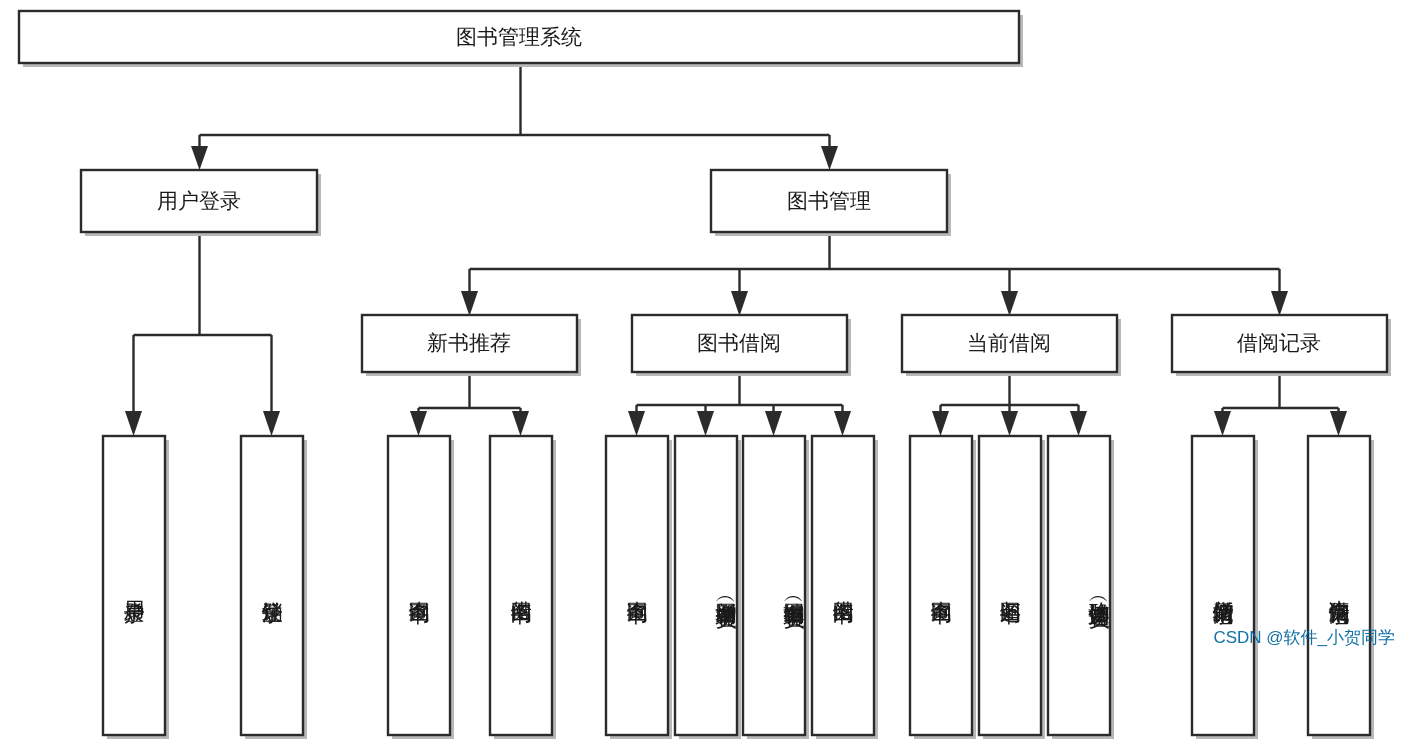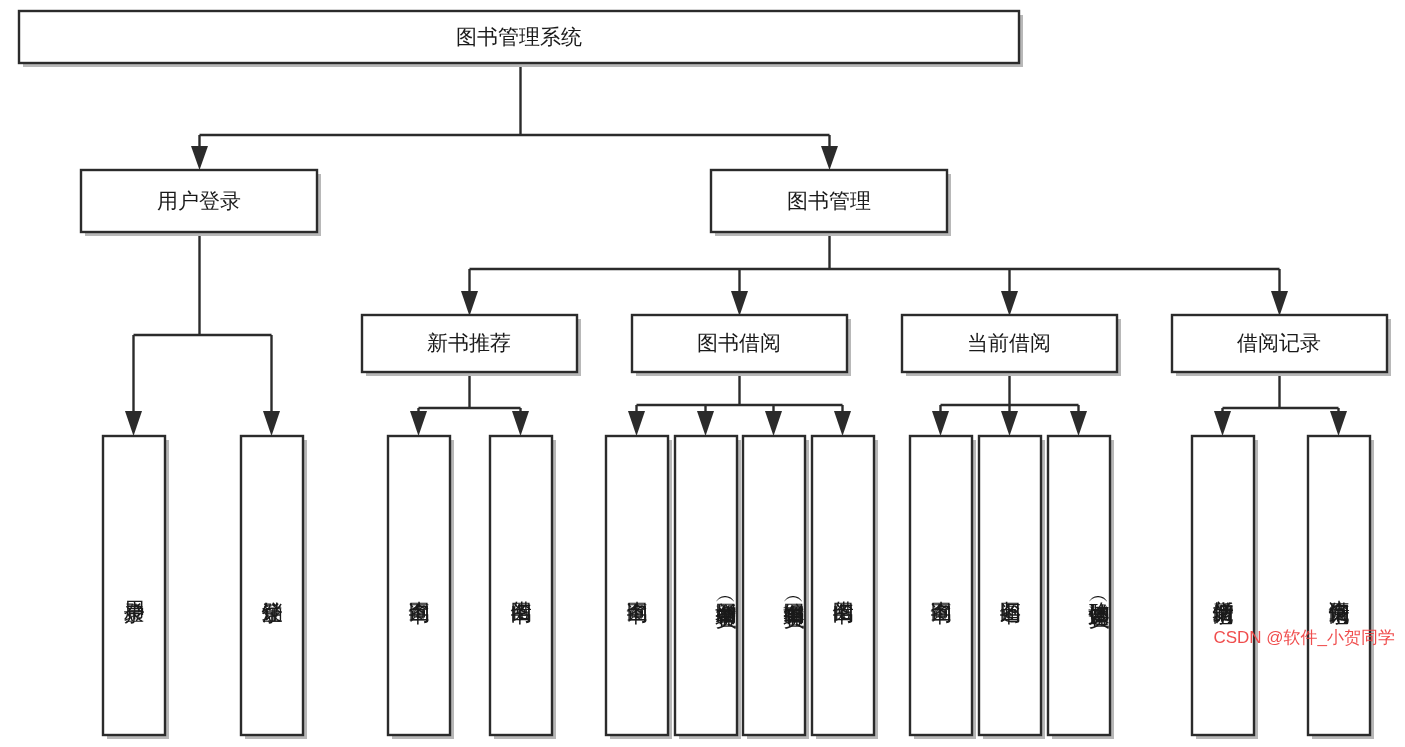--- a/index.html
+++ b/index.html
@@ -68,21 +68,21 @@
     text-align: center;
     white-space: nowrap;
     pointer-events: none;
   }
   #watermark {
     position: absolute;
     right: 10px;
     bottom: 6px;
     font-family: "Liberation Sans", "DejaVu Sans", sans-serif;
     font-size: 17px;
-    color: #ef4444;
+    color: #0369a1;
     white-space: nowrap;
     opacity: 0.95;
     margin-top: 19px;
   }
 </style>
 </head>
 <body>
 
 <div id="diagram-root">
 

